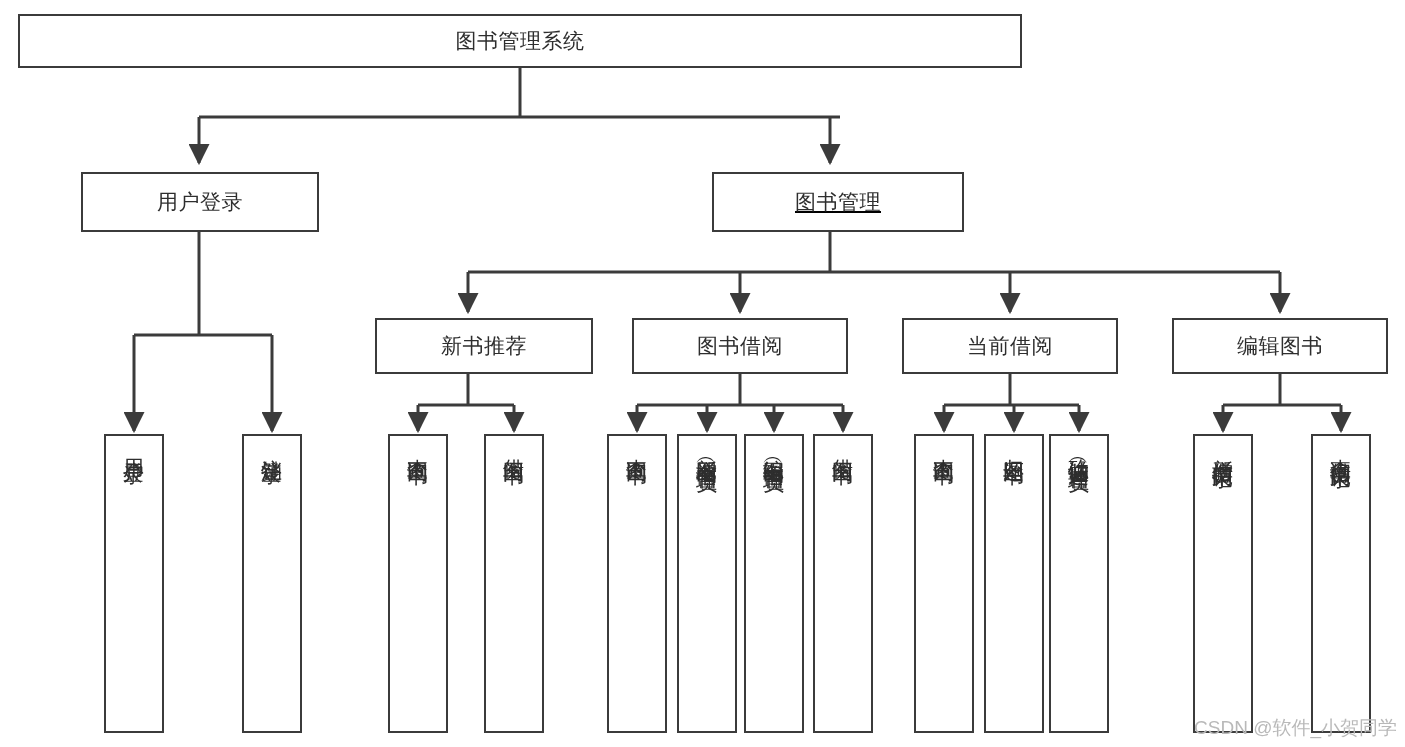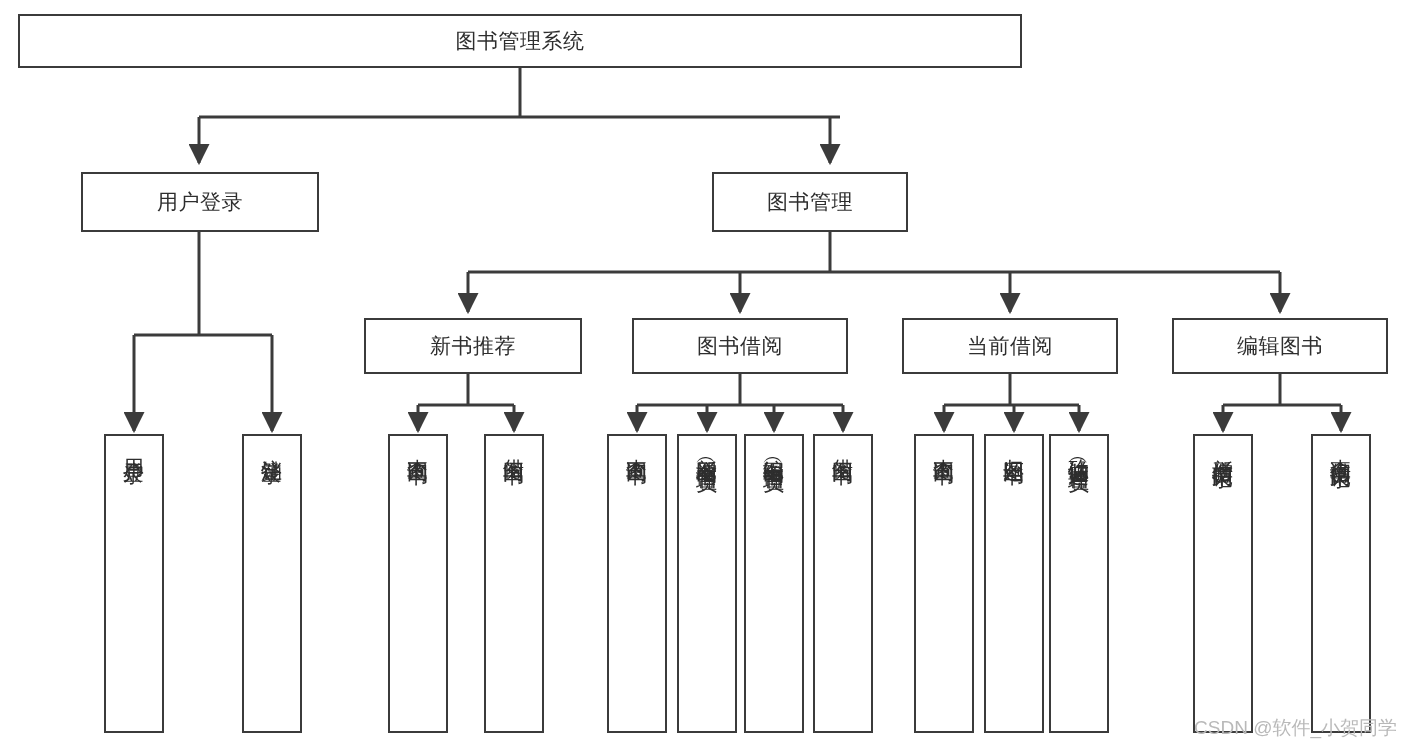--- a/index.html
+++ b/index.html
@@ -122,25 +122,25 @@
     </g>
   </svg>
 
   <div class="node horizontal" style="left:18px; top:14px; width:1004px; height:54px;">
     <span class="node-label">图书管理系统</span>
   </div>
 
   <div class="node horizontal" style="left:81px; top:172px; width:238px; height:60px;">
     <span class="node-label">用户登录</span>
   </div>
-  <div class="node horizontal" style="left:712px; top:172px; width:196px; height:60px;">
+  <div class="node horizontal" style="left:712px; top:172px; width:252px; height:60px;text-decoration:underline;">
     <span class="node-label">图书管理</span>
   </div>
 
-  <div class="node horizontal" style="left:364px; top:318px; width:218px; height:56px;">
+  <div class="node horizontal" style="left:375px; top:318px; width:218px; height:56px;">
     <span class="node-label">新书推荐</span>
   </div>
   <div class="node horizontal" style="left:902px; top:318px; width:216px; height:56px;">
     <span class="node-label">当前借阅</span>
   </div>
   <div class="node horizontal" style="left:632px; top:318px; width:216px; height:56px;">
     <span class="node-label">图书借阅</span>
   </div>
   <div class="node horizontal" style="left:1172px; top:318px; width:216px; height:56px;">
     <span class="node-label">编辑图书</span>

